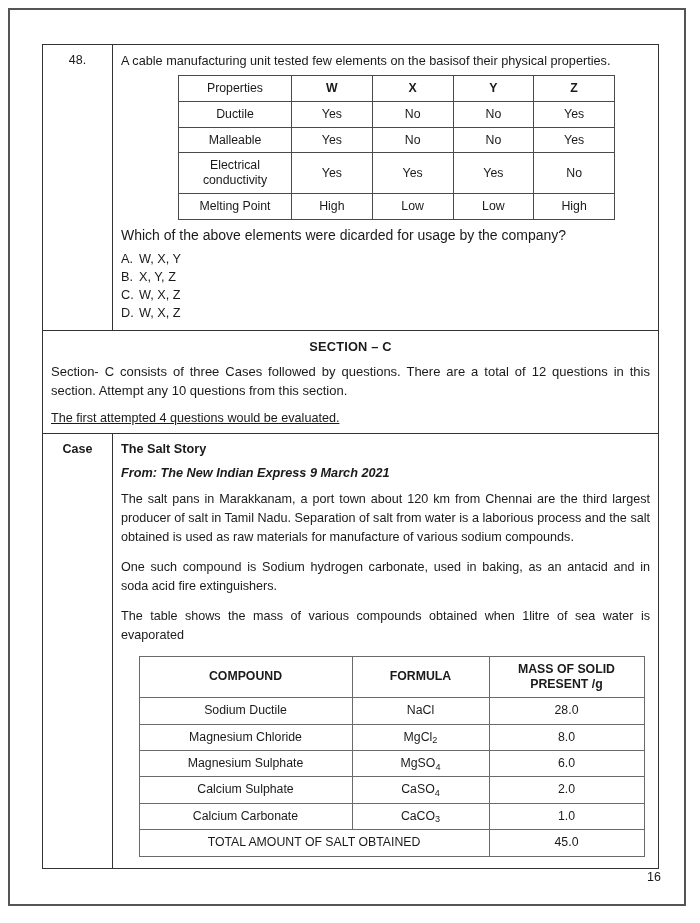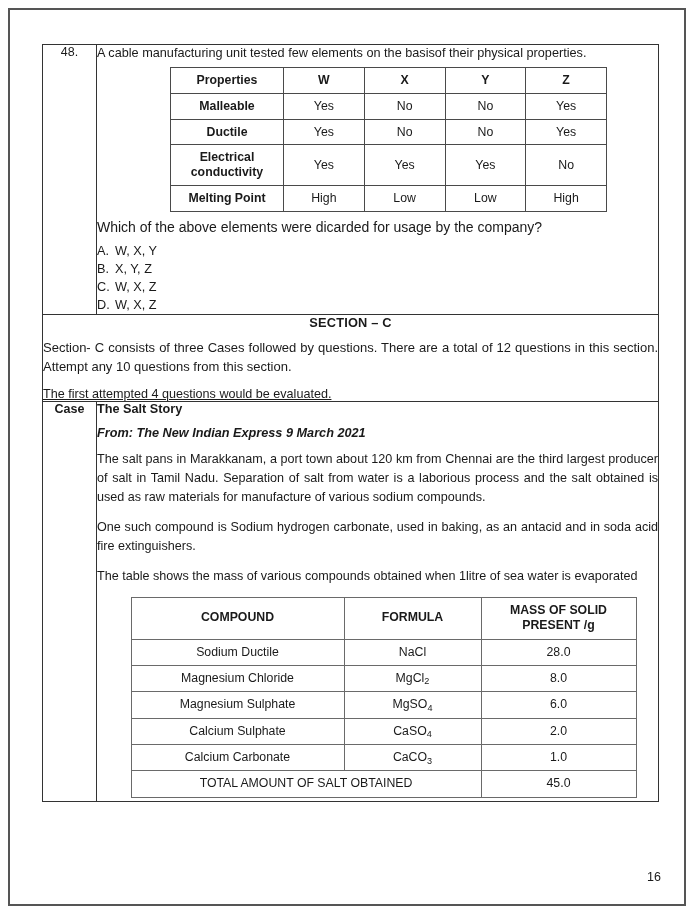--- a/index.html
+++ b/index.html
@@ -39,21 +39,21 @@
     position: absolute;
     left: 32px;
     top: 34px;
     width: 617px;
     border-collapse: collapse;
     table-layout: fixed;
   }
   .qtable > tbody > tr > td {
     border: 1.5px solid #333;
     vertical-align: top;
-    padding: 0;
+    padding: 8px;
   }
   td.numcell {
     width: 53px;
     text-align: center;
     font-size: 12.5px;
     padding-top: 11px;
     font-weight: normal;
   }
   td.bodycell {
     padding: 7px 9px 9px 9px;
@@ -80,21 +80,21 @@
   }
   table.props td, table.props th {
     border: 1.2px solid #4a4a4a;
     font-size: 12.3px;
     text-align: center;
     padding: 5px 2px;
     font-weight: normal;
     line-height: 1.2;
   }
   table.props .rowhead {
-    font-weight: bold;
+    font-weight: normal;
     width: 108px;
     text-align: center;
   }
   table.props thead th {
     font-weight: bold;
   }
   table.props td.datacell { width: 82px; }
 
   .qprompt {
     font-size: 14px;
@@ -224,28 +224,28 @@
                 <tr>
                   <th class="rowhead">Properties</th>
                   <th class="datacell">W</th>
                   <th class="datacell">X</th>
                   <th class="datacell">Y</th>
                   <th class="datacell">Z</th>
                 </tr>
               </thead>
               <tbody>
                 <tr>
+                  <td class="rowhead">Ductile</td>
+                  <td class="datacell">Yes</td>
+                  <td class="datacell">No</td>
+                  <td class="datacell">No</td>
+                  <td class="datacell">Yes</td>
+                </tr>
+                <tr>
                   <td class="rowhead">Malleable</td>
-                  <td class="datacell">Yes</td>
-                  <td class="datacell">No</td>
-                  <td class="datacell">No</td>
-                  <td class="datacell">Yes</td>
-                </tr>
-                <tr>
-                  <td class="rowhead">Ductile</td>
                   <td class="datacell">Yes</td>
                   <td class="datacell">No</td>
                   <td class="datacell">No</td>
                   <td class="datacell">Yes</td>
                 </tr>
                 <tr>
                   <td class="rowhead">Electrical conductivity</td>
                   <td class="datacell">Yes</td>
                   <td class="datacell">Yes</td>
                   <td class="datacell">Yes</td>

